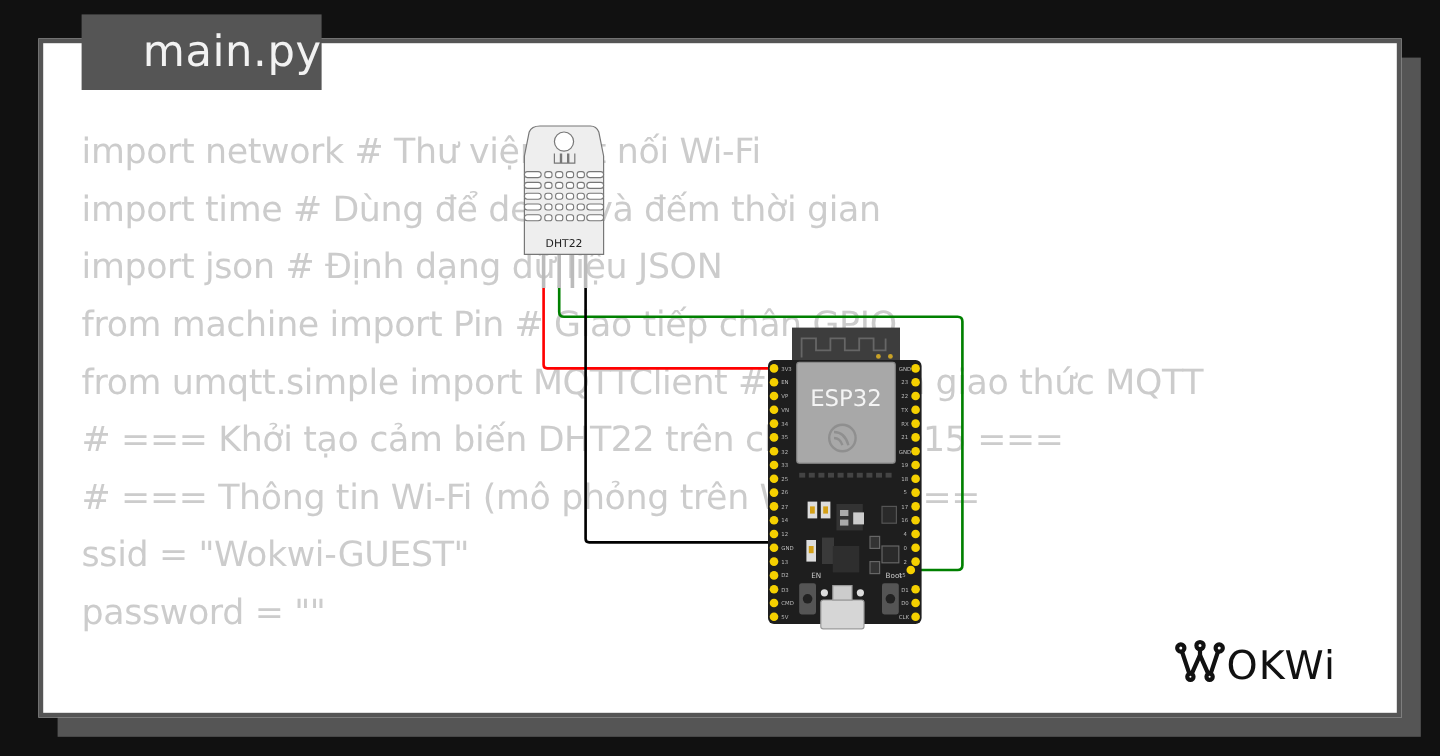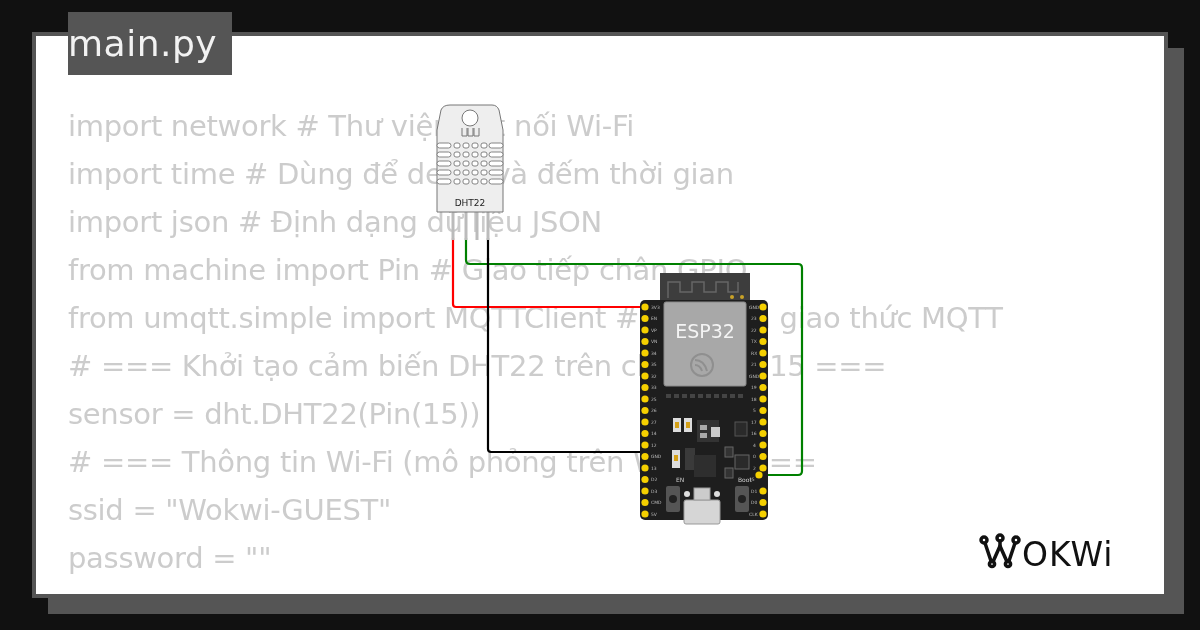--- a/index.html
+++ b/index.html
@@ -1,38 +1,37 @@
 <!DOCTYPE html>
 <html><head>
 <meta charset="utf-8">
 <style>
   html, body { margin:0; padding:0; }
   body { width:1200px; height:630px; background:#111111; position:relative; overflow:hidden; font-family:"DejaVu Sans", sans-serif; }
   .shadow { position:absolute; left:48px; top:48px; width:1136px; height:566px; background:#555555; }
   .panel { position:absolute; left:32px; top:32px; width:1128px; height:558px; background:#ffffff; border:4px solid #555555; overflow:hidden; }
-  .tab { position:absolute; left:68px; top:12px; width:164px; height:63px; background:#555555; color:#f2f2f2; font-size:36px; line-height:63px; text-align:left; z-index:5; font-family:"DejaVu Sans", sans-serif; letter-spacing:0.5px; }
+  .tab { position:absolute; left:68px; top:12px; width:200px; height:63px; background:#555555; color:#f2f2f2; font-size:36px; line-height:63px; text-align:right; z-index:5; font-family:"DejaVu Sans", sans-serif; letter-spacing:0.5px; }
   .code { position:absolute; left:32px; top:66px; margin:0; padding:0; list-style:none; }
   .code li { font-size:29px; line-height:48px; height:48px; color:#cccccc; white-space:pre; letter-spacing:-0.3px; font-family:"DejaVu Sans", sans-serif; }
   .diagram { position:absolute; left:0; top:0; width:1200px; height:630px; pointer-events:none; z-index:3; }
   .diagram * { pointer-events:auto; }
   .logo { position:absolute; left:978px; top:528px; z-index:4; }
 </style>
 </head>
 <body>
 
 <div class="shadow"></div>
 <div class="panel">
   <ul class="code">
     <li>import network # Thư viện kết nối Wi-Fi</li>
     <li>import time # Dùng để delay và đếm thời gian</li>
     <li>import json # Định dạng dữ liệu JSON</li>
     <li>from machine import Pin # Giao tiếp chân GPIO</li>
     <li>from umqtt.simple import MQTTClient # Thư viện giao thức MQTT</li>
     <li># === Khởi tạo cảm biến DHT22 trên chân GPIO15 ===</li>
-    <li>sensor = dht.DHT22(Pin(15))</li>
     <li># === Thông tin Wi-Fi (mô phỏng trên Wokwi) ===</li>
     <li>ssid = "Wokwi-GUEST"</li>
     <li>password = ""</li>
   </ul>
 </div>
 
 <div class="tab">main.py</div>
 
 <svg class="diagram" width="1200" height="630" viewBox="0 0 1200 630" xmlns="http://www.w3.org/2000/svg">
 

